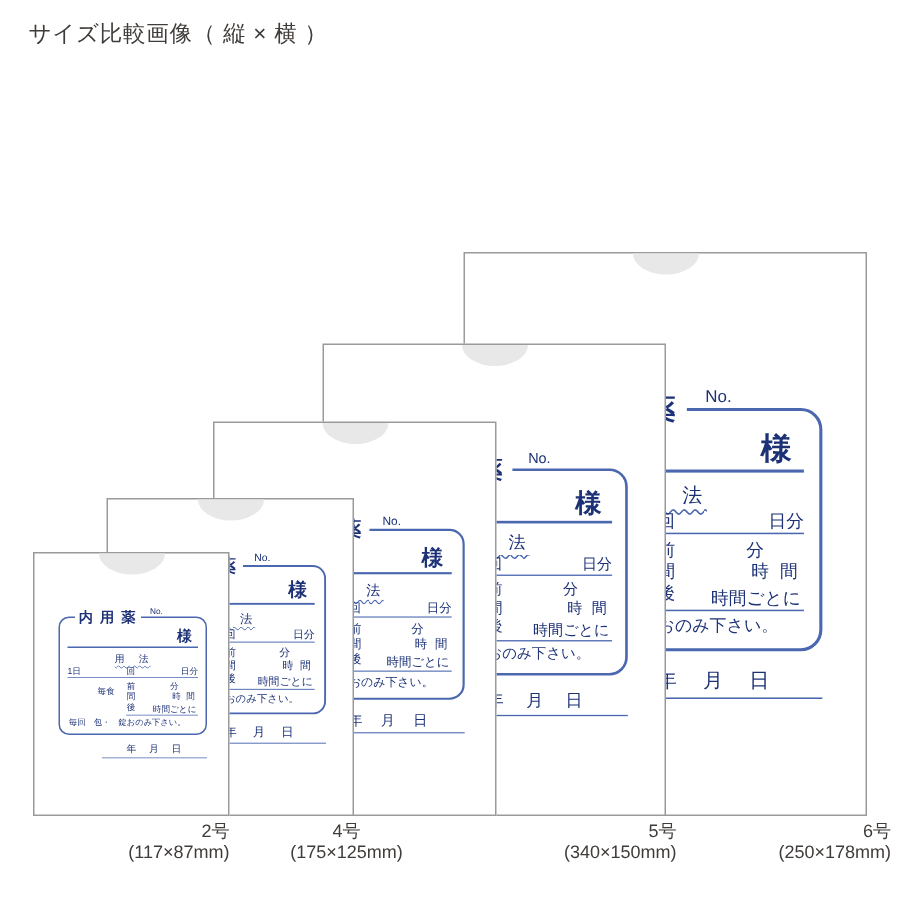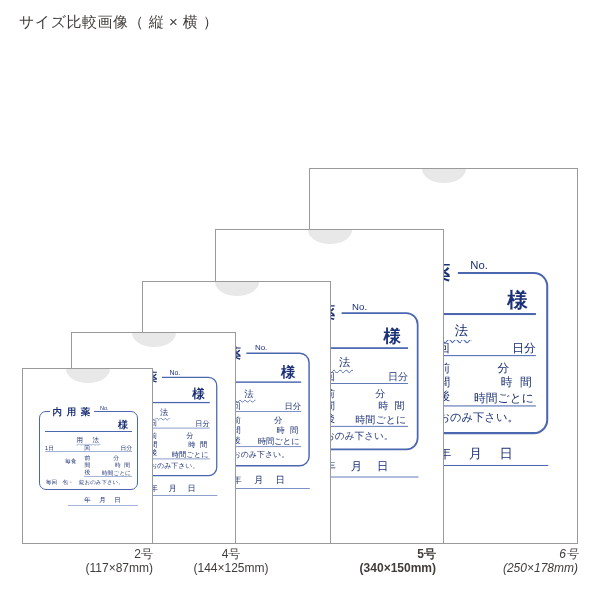--- a/index.html
+++ b/index.html
@@ -144,21 +144,21 @@
           </span>
         </div>
         <div class="row-interval"><span class="u">時間ごとに</span></div>
         <div class="row-dose">毎回　包・　錠おのみ下さい。</div>
       </div>
       <div class="row-date">年　月　日</div>
     </div>
   </div>
     <div class="size-label" style="left: 131px; text-align: center;">
       <div>4号</div>
-      <div>(144×125mm)</div>
+      <div>(175×125mm)</div>
     </div>
     <div class="envelope" style="left: 215px; top: 229px; width: 229px; height: 315px; z-index: 2;">
     <div class="notch"></div>
     <div class="design" style="transform: scale(0.874046);">
       <div class="dbox">
         <div class="dtitle">内 用 薬</div>
         <div class="dno">No.</div>
         <div class="row-name"><span>様</span></div>
         <div class="row-usage"><span class="wavy">用　法</span></div>
         <div class="row-perday">
@@ -177,21 +177,21 @@
             <span class="r1">分</span>
             <span class="r2">時 間</span>
           </span>
         </div>
         <div class="row-interval"><span class="u">時間ごとに</span></div>
         <div class="row-dose">毎回　包・　錠おのみ下さい。</div>
       </div>
       <div class="row-date">年　月　日</div>
     </div>
   </div>
-    <div class="size-label" style="left: 236px; font-weight: bold;">
+    <div class="size-label" style="left: 251px;">
       <div>5号</div>
       <div>(340×150mm)</div>
     </div>
     <div class="envelope" style="left: 309px; top: 168px; width: 269px; height: 376px; z-index: 1;">
     <div class="notch"></div>
     <div class="design" style="transform: scale(1.02672);">
       <div class="dbox">
         <div class="dtitle">内 用 薬</div>
         <div class="dno">No.</div>
         <div class="row-name"><span>様</span></div>
@@ -212,17 +212,17 @@
             <span class="r1">分</span>
             <span class="r2">時 間</span>
           </span>
         </div>
         <div class="row-interval"><span class="u">時間ごとに</span></div>
         <div class="row-dose">毎回　包・　錠おのみ下さい。</div>
       </div>
       <div class="row-date">年　月　日</div>
     </div>
   </div>
-    <div class="size-label" style="left: 378px; font-style: italic;">
+    <div class="size-label" style="left: 394px;">
       <div>6号</div>
       <div>(250×178mm)</div>
     </div>
   </div>
 
 </body></html>

